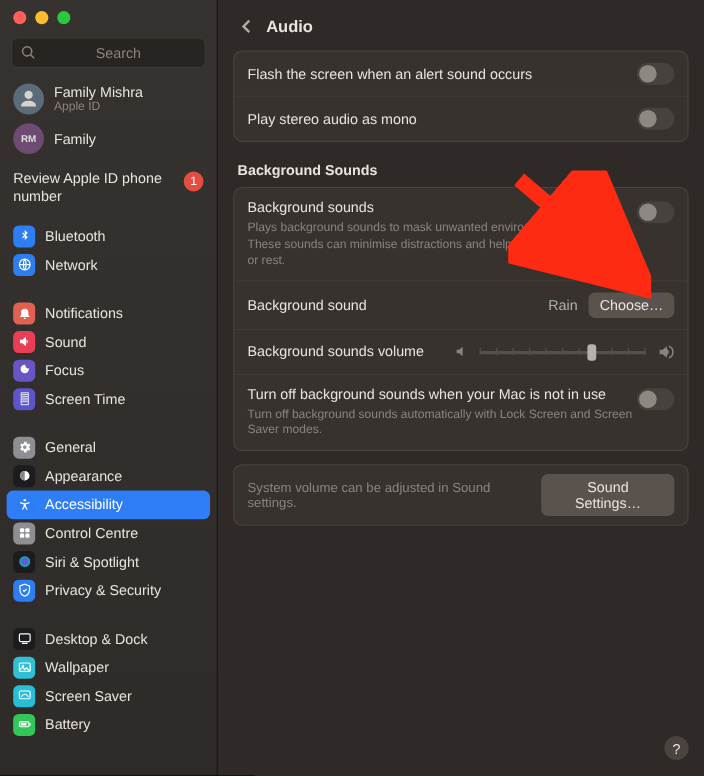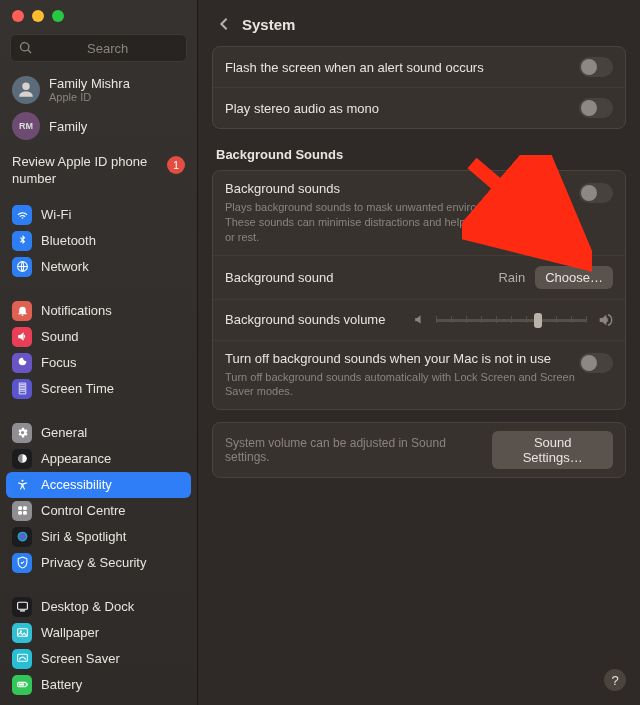--- a/index.html
+++ b/index.html
@@ -187,28 +187,20 @@
       <div class="review">
         <div class="txt">Review Apple ID phone number</div>
         <div class="badge">1</div>
       </div>
 
       <div id="sb-groups">
           <div class="group">
             <div class="item">
               <div class="icn" style="background: rgb(46, 126, 243);">
                 <svg viewBox="0 0 24 24">
-                  <path d="M12 20a1.5 1.5 0 100-3 1.5 1.5 0 000 3zm0-5c1.7 0 3.2.7 4.3 1.8l1.4-1.4A8 8 0 0012 13a8 8 0 00-5.7 2.4l1.4 1.4A6 6 0 0112 15zm0-5c3 0 5.8 1.2 7.8 3.2l1.4-1.4A13 13 0 0012 8 13 13 0 002.8 11.8l1.4 1.4A11 11 0 0112 10z"></path>
-                </svg>
-              </div>
-              <span>Wi-Fi</span>
-            </div>
-            <div class="item">
-              <div class="icn" style="background: rgb(46, 126, 243);">
-                <svg viewBox="0 0 24 24">
                   <path d="M12 2l5 5-3.5 3.5L17 14l-5 5V13l-3 3-1.5-1.5L11 11 7.5 7.5 9 6l3 3V2z"></path>
                 </svg>
               </div>
               <span>Bluetooth</span>
             </div>
             <div class="item">
               <div class="icn" style="background: rgb(46, 126, 243);">
                 <svg viewBox="0 0 24 24">
                   <circle cx="12" cy="12" r="9" fill="none" stroke="#fff" stroke-width="2"></circle>
                   <path d="M3 12h18M12 3c3 3 3 15 0 18M12 3c-3 3-3 15 0 18" stroke="#fff" stroke-width="2" fill="none"></path>
@@ -361,21 +353,21 @@
     </div>
   </aside>
 
   <main class="content">
     <div class="header">
       <div class="back">
         <svg viewBox="0 0 10 16">
             <path d="M8 2L2 8l6 6"></path>
           </svg>
       </div>
-      <h1>System</h1>
+      <h1>Audio</h1>
     </div>
 
     <div class="card">
       <div class="row">
         <span class="label">Flash the screen when an alert sound occurs</span>
         <div class="toggle"></div>
       </div>
       <div class="row">
         <span class="label">Play stereo audio as mono</span>
         <div class="toggle"></div>

